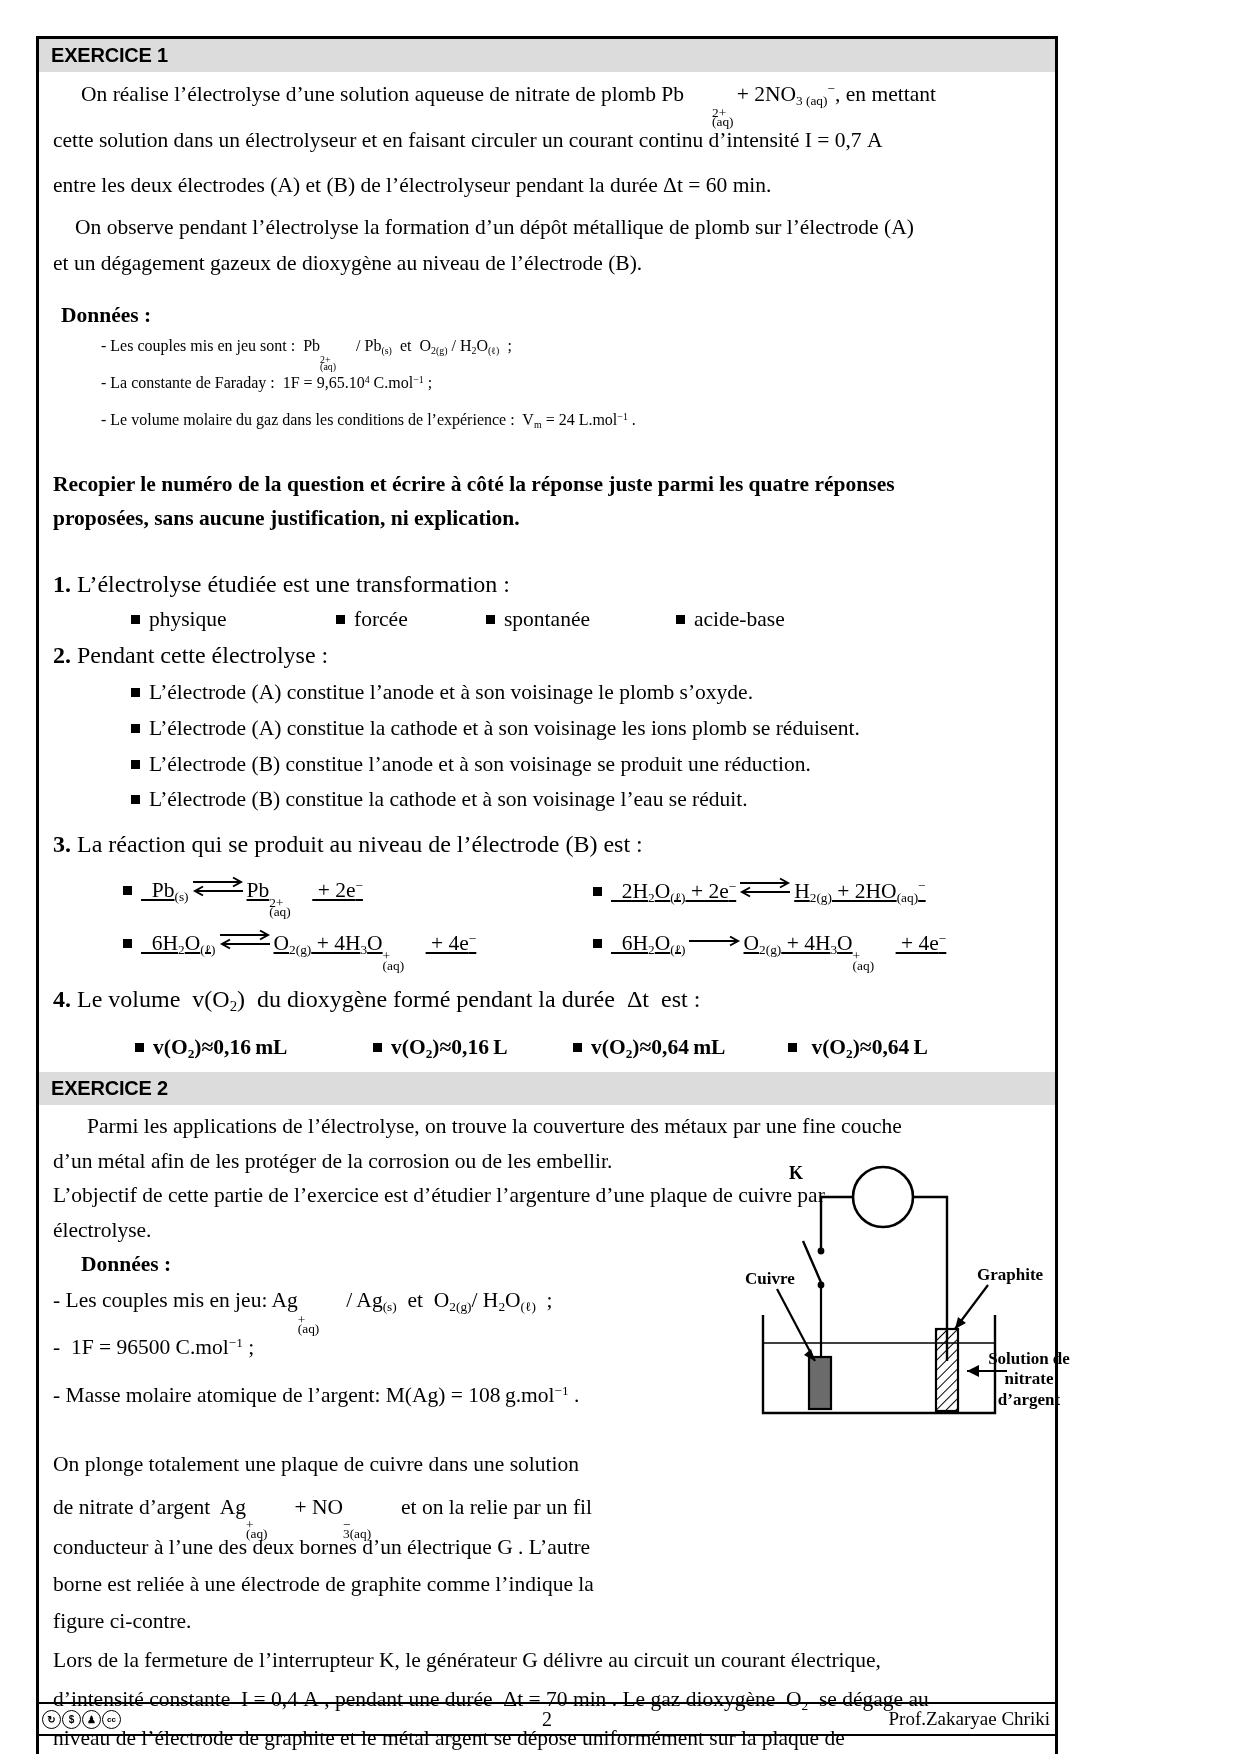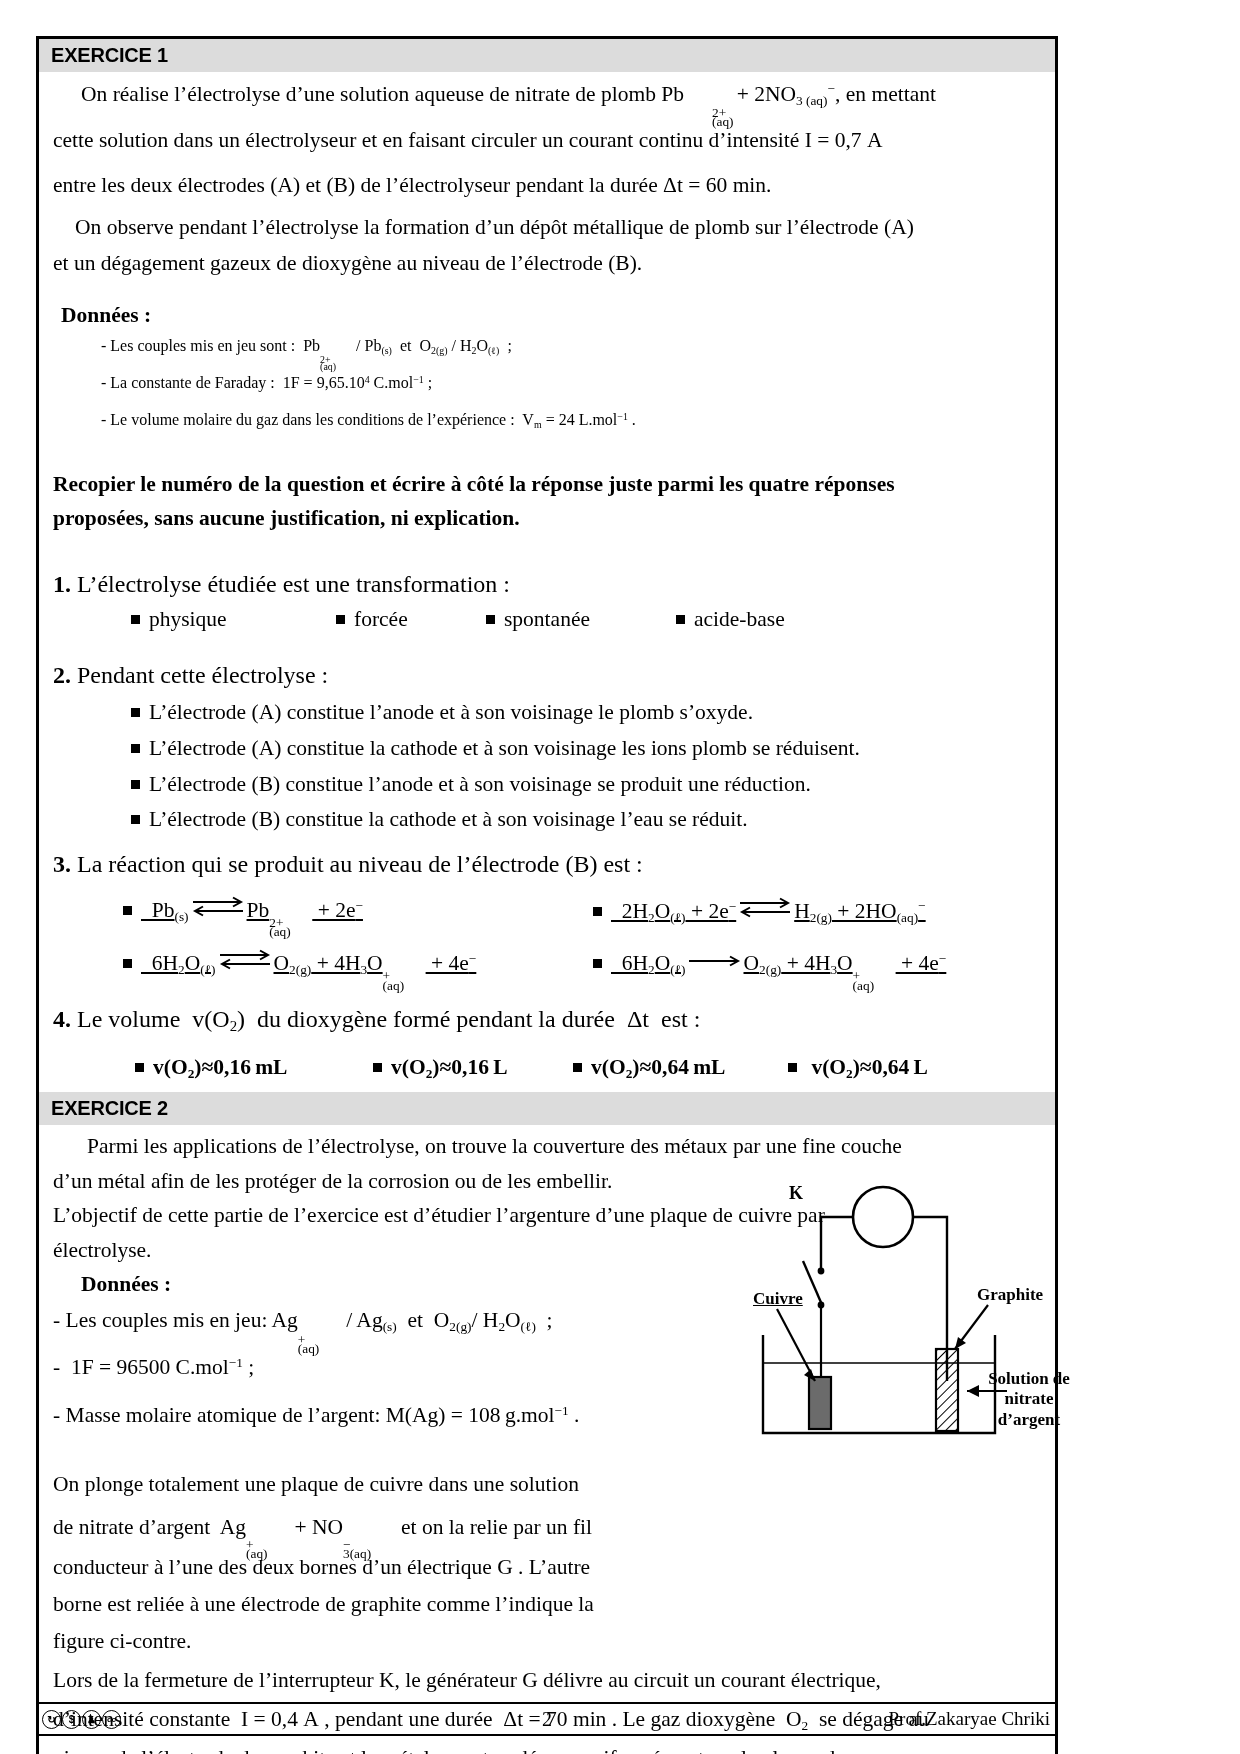--- a/index.html
+++ b/index.html
@@ -208,21 +208,21 @@
         <span class="num">1.</span>
         <span>L’électrolyse étudiée est une transformation :</span>
       </div>
       <div class="choices-row" style="padding-left:78px;">
         <span class="ch" style="width:205px;"><span class="bullet"></span><span>physique</span></span>
         <span class="ch" style="width:150px;"><span class="bullet"></span><span>forcée</span></span>
         <span class="ch" style="width:190px;"><span class="bullet"></span><span>spontanée</span></span>
         <span class="ch"><span class="bullet"></span><span>acide-base</span></span>
       </div>
 
-      <div class="q" style="margin-top:20px;">
+      <div class="q" style="margin-top:0;">
         <span class="num">2.</span>
         <span>Pendant cette électrolyse :</span>
       </div>
       <div class="sub-list">
         <div><span class="bullet"></span><span>L’électrode (A) constitue l’anode et  à son voisinage le plomb s’oxyde.</span></div>
         <div><span class="bullet"></span><span>L’électrode (A) constitue la cathode et  à son voisinage les ions plomb se réduisent.</span></div>
         <div><span class="bullet"></span><span>L’électrode (B) constitue l’anode et à son voisinage  se produit une réduction.</span></div>
         <div><span class="bullet"></span><span>L’électrode (B) constitue la cathode et à son voisinage l’eau se réduit.</span></div>
       </div>
 
@@ -339,21 +339,21 @@
           <path d="M70 196 L59 190 L66 184 Z" fill="#000"></path>
 
           <path d="M243 120 L210 164" fill="none" stroke="#000" stroke-width="2.2"></path>
           <path d="M210 164 L213 152 L221 158 Z" fill="#000"></path>
 
           <path d="M262 206 L222 206" fill="none" stroke="#000" stroke-width="2.2"></path>
           <path d="M222 206 L234 200 L234 212 Z" fill="#000"></path>
         </svg>
 
         <div class="fig-label" style="left:44px;top:-2px;font-size:18px;">K</div>
-        <div class="fig-label" style="left:8px;top:104px;text-decoration:underline;">Cuivre</div>
+        <div class="fig-label" style="left:0px;top:104px;">Cuivre</div>
         <div class="fig-label" style="left:232px;top:100px;">Graphite</div>
         <div class="fig-label" style="left:224px;top:184px;width:120px;">
           <div>Solution de</div>
           <div>nitrate</div>
           <div>d’argent</div>
         </div>
       </div>
 
       <div style="margin-top:2px;">
         <div style="font-size:21.5px;line-height:1.72;">Lors de la fermeture de l’interrupteur K, le générateur G délivre au circuit un courant électrique,</div>

